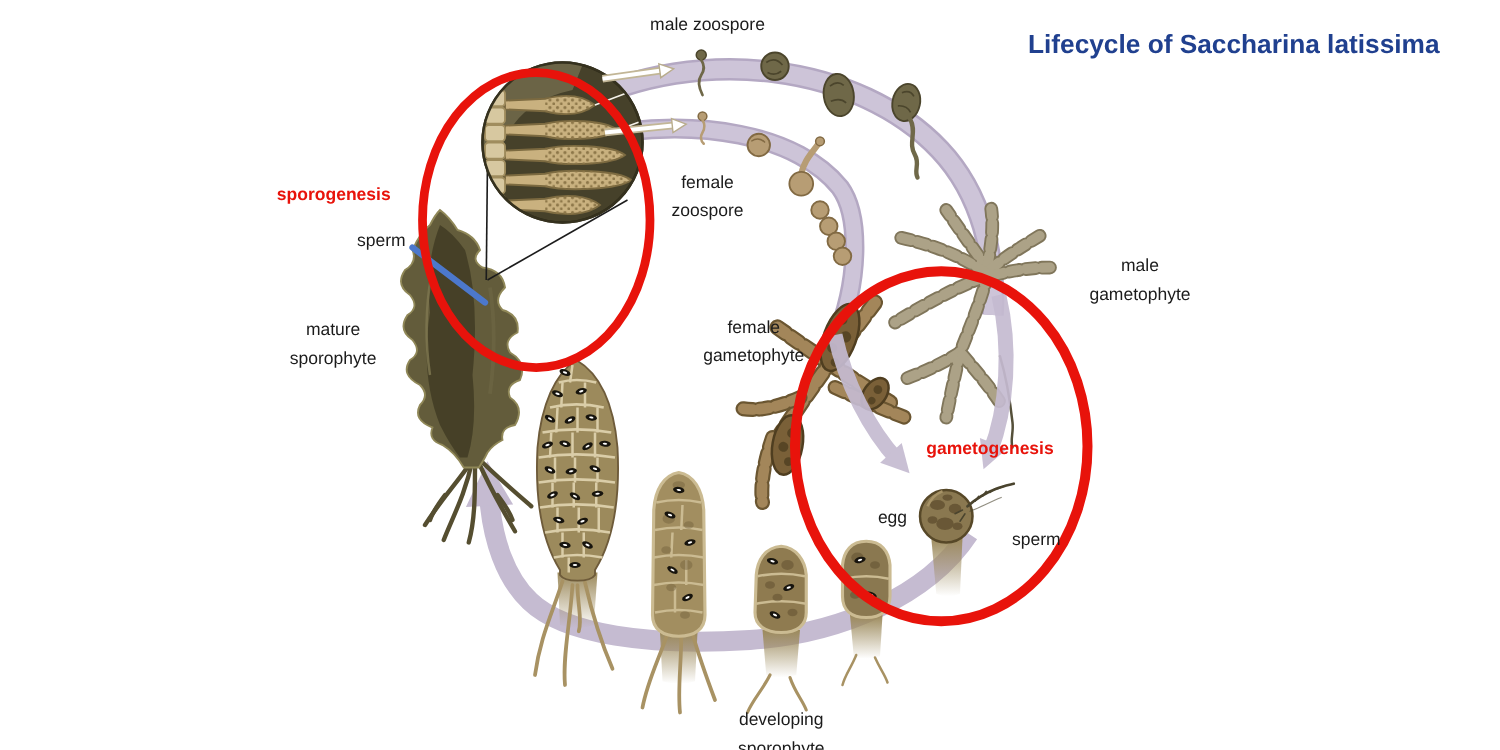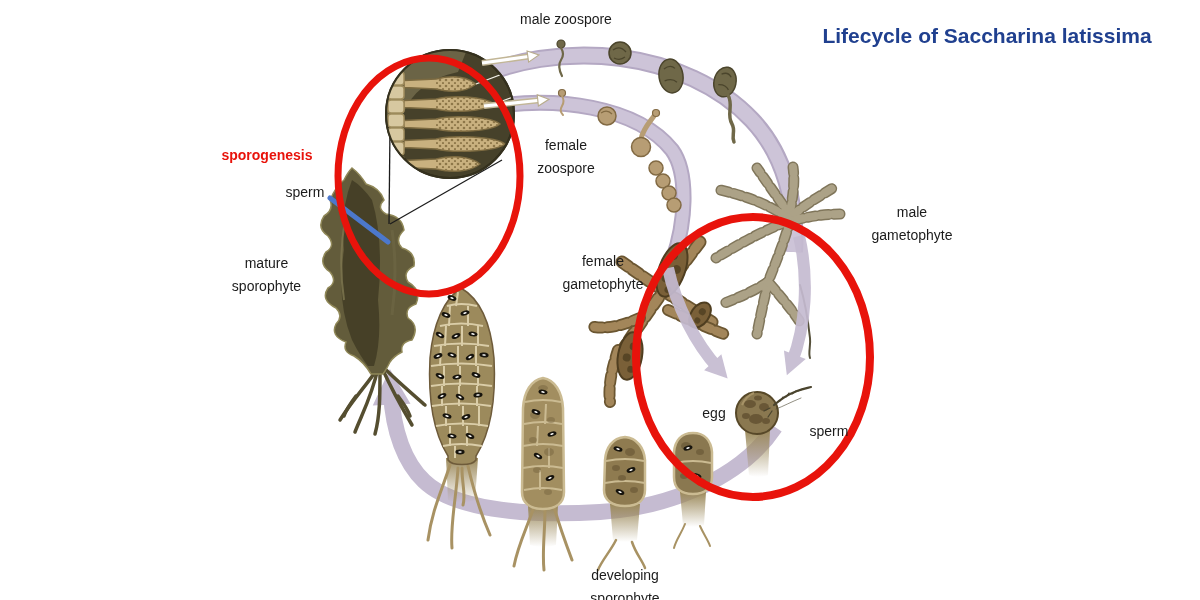--- a/index.html
+++ b/index.html
@@ -404,18 +404,19 @@
   <div class="lbl red" style="left:192px;top:129px;width:150px;margin-top:15px;">sporogenesis</div>
   <div class="lbl" style="left:282px;top:181px;width:46px;">sperm</div>
   <div class="lbl" style="left:195px;top:252px;width:143px;">mature
 sporophyte</div>
   <div class="lbl" style="left:508px;top:134px;width:116px;">female
 zoospore</div>
   <div class="lbl" style="left:540px;top:250px;width:126px;">female
 gametophyte</div>
   <div class="lbl left" style="left:847px;top:201px;width:130px;">male
 gametophyte</div>
+  <div class="lbl red" style="left:714px;top:347px;width:156px;">gametogenesis</div>
   <div class="lbl" style="left:686px;top:402px;width:56px;">egg</div>
   <div class="lbl" style="left:786px;top:406px;width:86px;margin-top:14px;">sperm</div>
   <div class="lbl" style="left:546px;top:564px;width:158px;">developing
 sporophyte</div>
 
 </div>
 
 </body></html>

